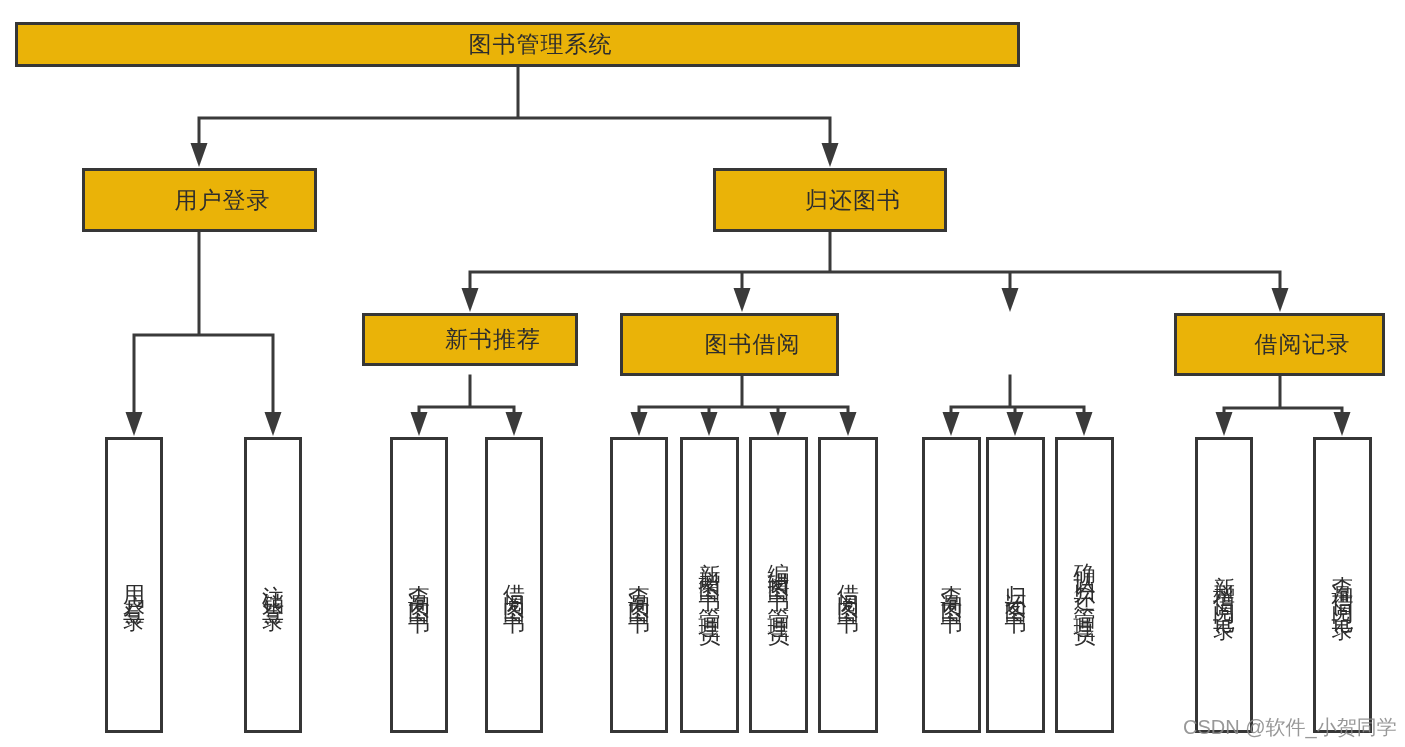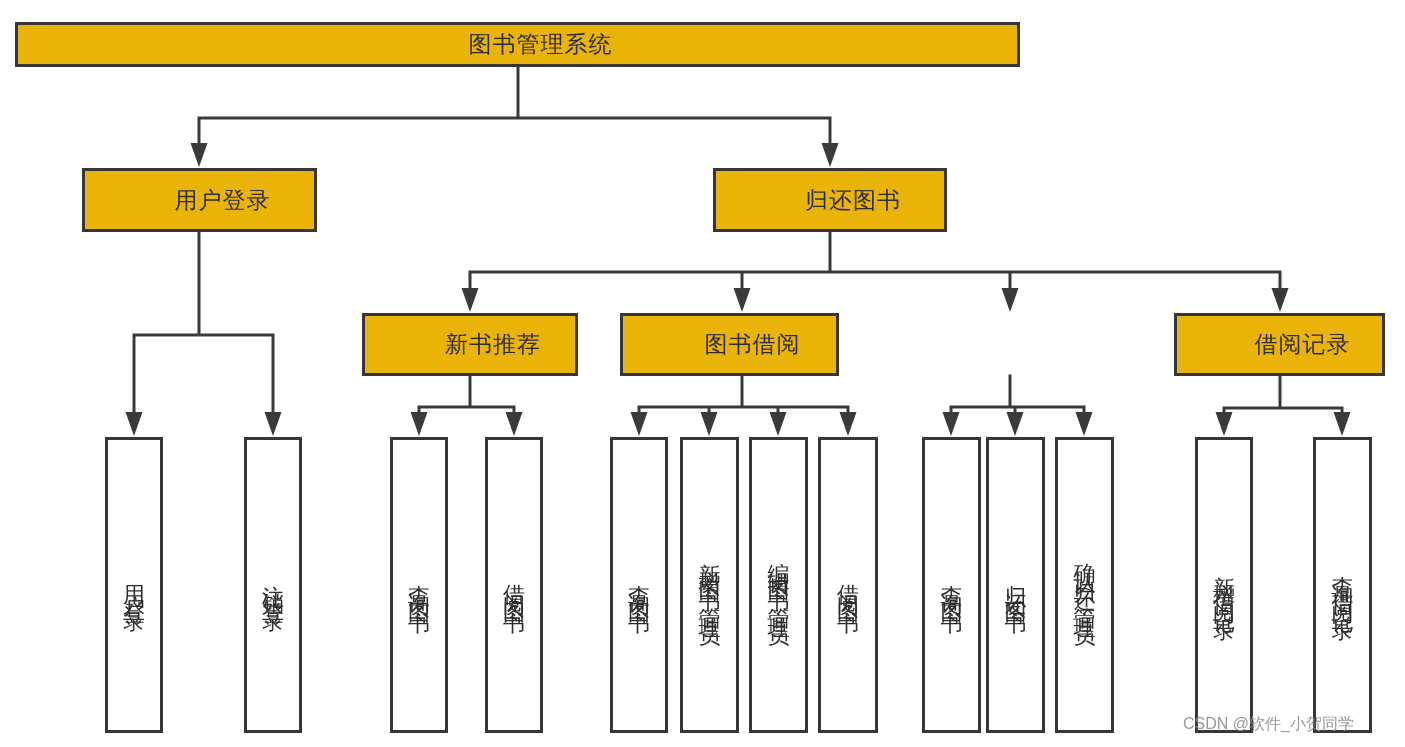--- a/index.html
+++ b/index.html
@@ -19,21 +19,21 @@
     position:absolute;box-sizing:border-box;border:3px solid #363636;background:#ffffff;
     top:437px;height:296px;width:58px;
     display:flex;align-items:center;justify-content:center;
   }
   .vlabel{
     writing-mode:vertical-rl;text-orientation:mixed;
     font-size:22px;letter-spacing:9px;line-height:1;color:#2d2d2d;white-space:nowrap;
   }
   .watermark{
     position:absolute;left:1183px;top:714px;width:222px;
-    font-size:16px;color:rgba(138,138,138,0.88);white-space:nowrap;z-index:5;
+    font-size:20px;color:rgba(138,138,138,0.88);white-space:nowrap;z-index:5;
   }
 </style>
 </head>
 <body>
 
 <div class="stage">
 
   <svg width="1405" height="747" viewBox="0 0 1405 747">
     <path fill="none" stroke="#3a3a3a" stroke-width="3" stroke-linecap="square" d="M518 67 V118 M199 118 H830 M199 118 V148 M830 118 V148
          M199 232 V335 M134 335 H273 M134 335 V416 M273 335 V416
@@ -69,21 +69,21 @@
     <span class="hlabel">图书管理系统</span>
   </div>
 
   <div class="hbox" style="left:82px;top:168px;width:235px;height:64px">
     <span class="hlabel">用户登录</span>
   </div>
   <div class="hbox" style="left:713px;top:168px;width:234px;height:64px">
     <span class="hlabel">归还图书</span>
   </div>
 
-  <div class="hbox" style="left:362px;top:313px;width:216px;height:63px">
+  <div class="hbox" style="left:362px;top:313px;width:216px;height:53px">
     <span class="hlabel">新书推荐</span>
   </div>
   <div class="hbox" style="left:620px;top:313px;width:219px;height:63px">
     <span class="hlabel">图书借阅</span>
   </div>
   <div class="hbox" style="left:1174px;top:313px;width:211px;height:63px">
     <span class="hlabel">借阅记录</span>
   </div>
 
   <div class="vbox" style="left:105px">

